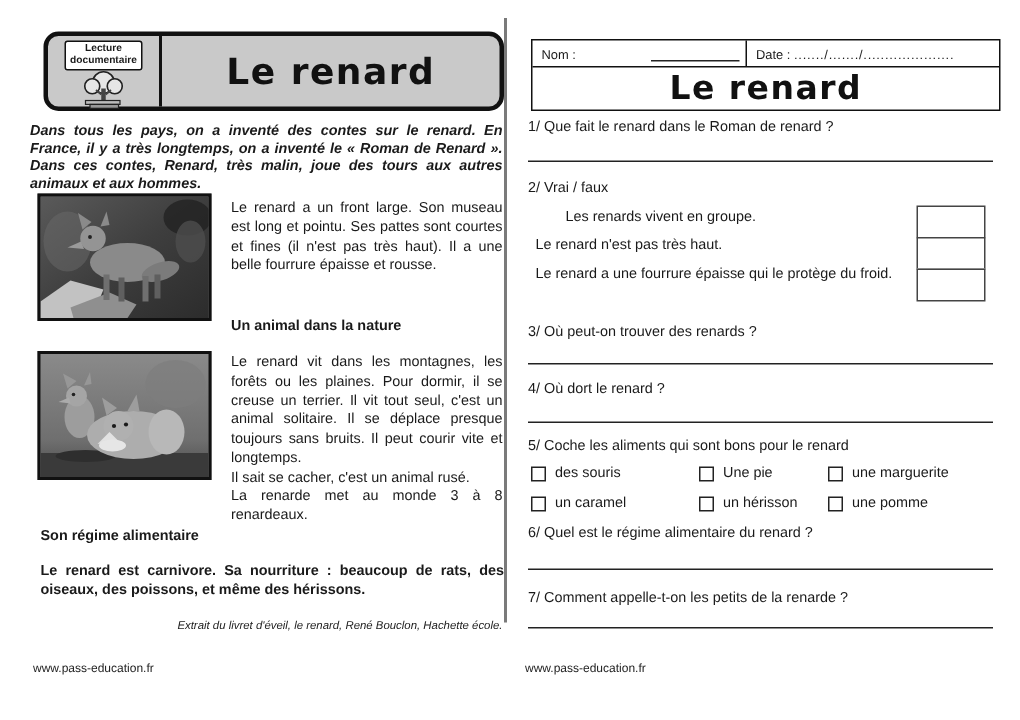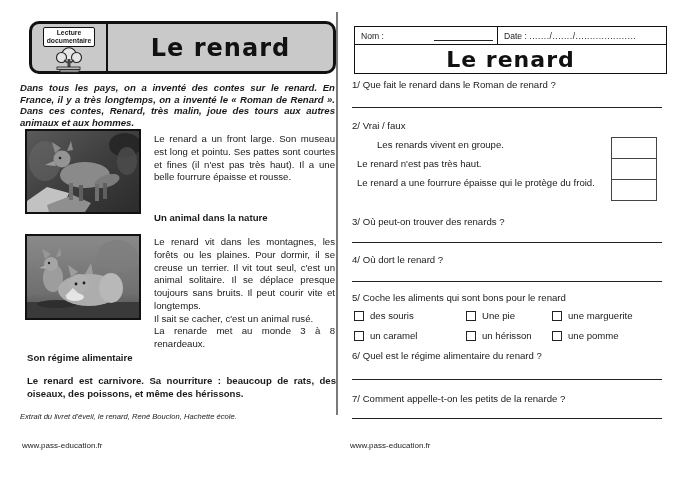--- a/index.html
+++ b/index.html
@@ -30,21 +30,21 @@
   .photo{border:2px solid #111;background:#666;line-height:0;}
   .photo1{left:25px;top:129px;}
   .photo2{left:25px;top:234px;}
   .body-par{font-size:9.6px;line-height:1.33;text-align:justify;}
   .par1{left:154px;top:133px;width:181px;}
   .h-nature{left:154px;top:212px;font-size:9.6px;font-weight:bold;}
   .par2{left:154px;top:236px;width:181px;}
   .h-diet{left:27px;top:352px;font-size:9.6px;font-weight:bold;}
   .par3{left:27px;top:375px;width:309px;}
   .attribution{left:20px;top:412px;width:315px;font-size:7.6px;font-style:italic;
-               color:#222;}
+               text-align:right;color:#222;}
   .footer{font-size:8px;color:#222;}
   .footer-left{left:22px;top:441px;}
   .footer-right{left:350px;top:441px;}
 
   
   .r-table{left:354px;top:26px;width:311px;border:1.6px solid #111;}
   .r-row1{display:flex;height:17px;align-items:center;}
   .r-cell-nom{flex:0 0 143px;border-right:1.4px solid #111;height:100%;
               display:flex;align-items:center;padding:0 4px 0 6px;box-sizing:border-box;gap:46px;}
   .r-cell-nom .lbl{font-size:8.6px;white-space:nowrap;}

